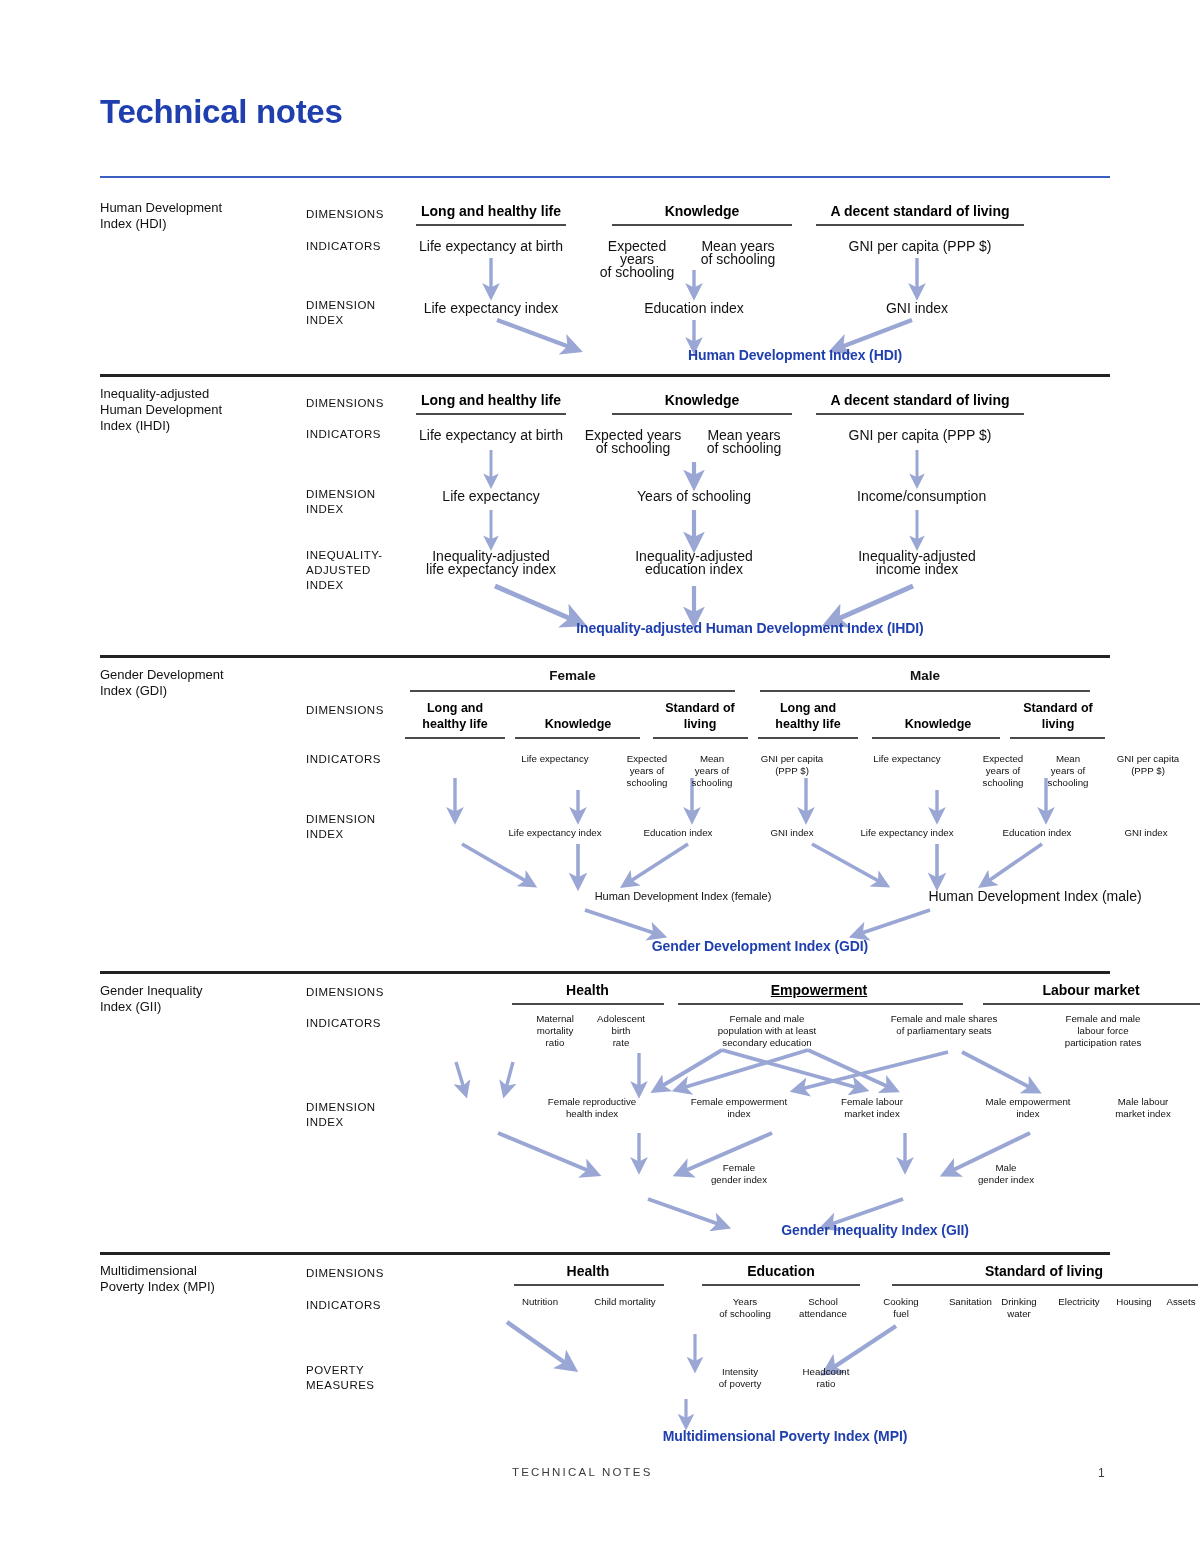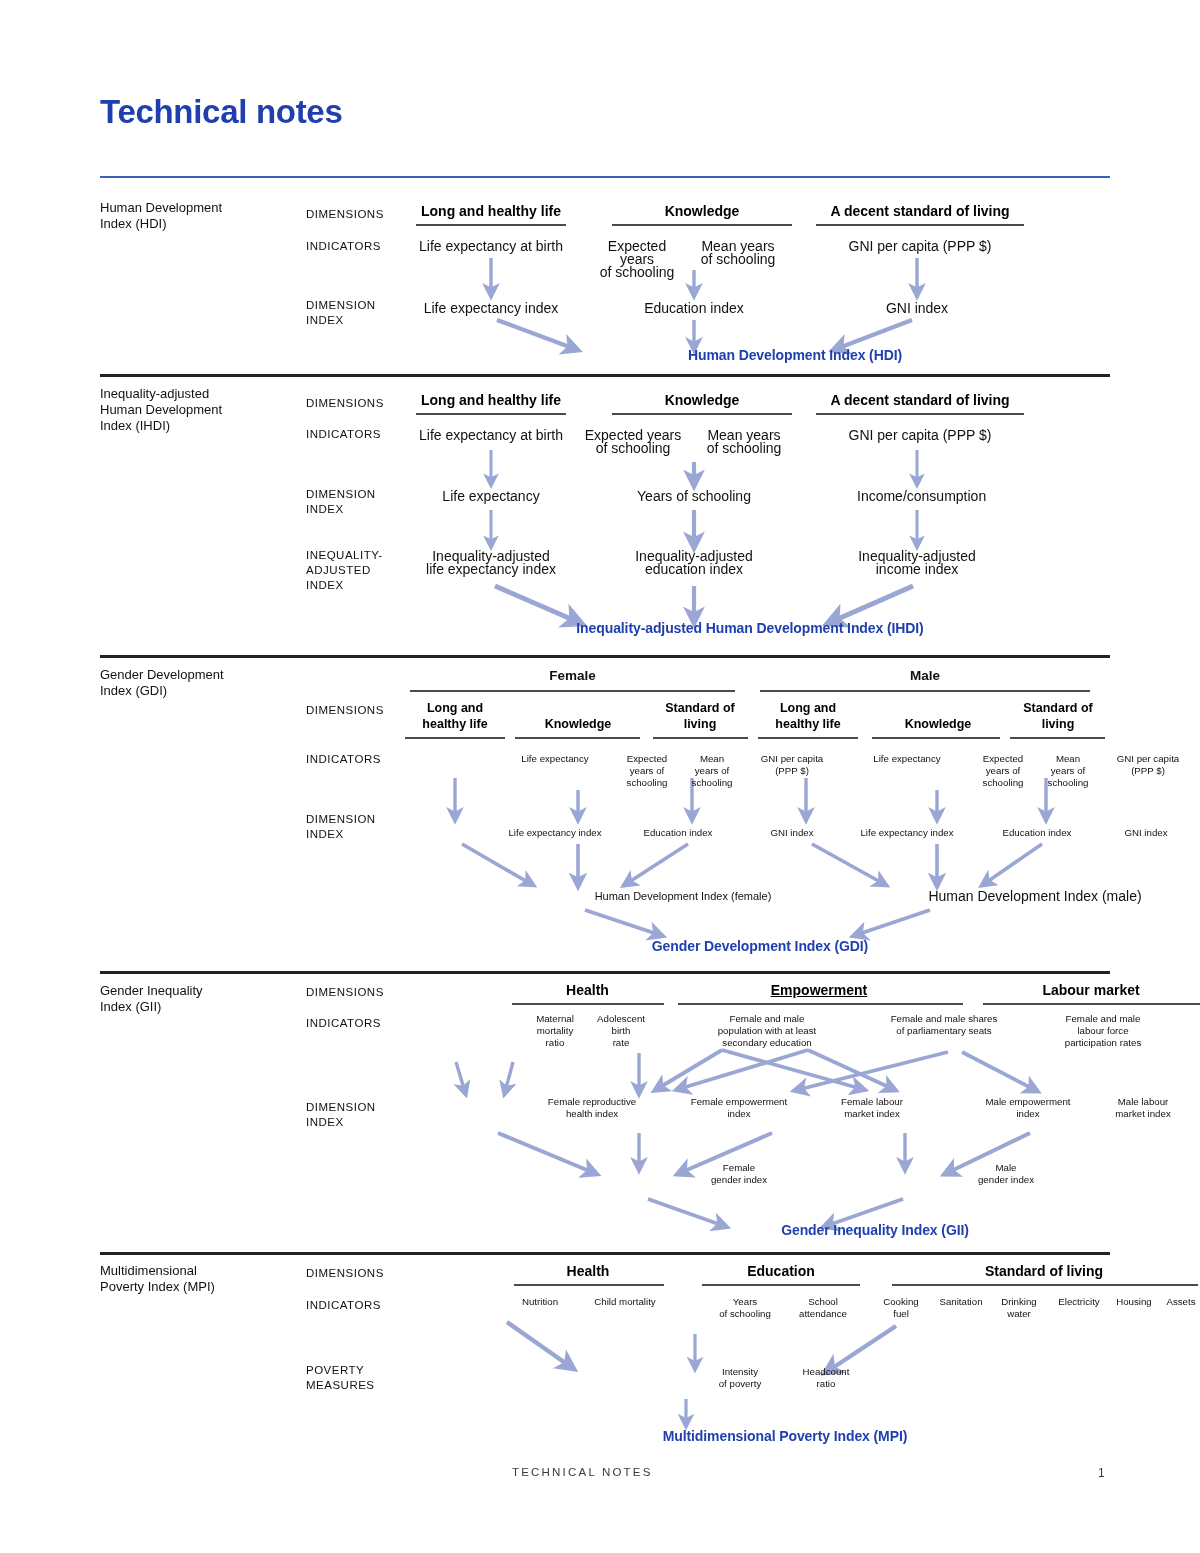--- a/index.html
+++ b/index.html
@@ -350,21 +350,21 @@
     <div class="rule" style="left:792px;top:1284px;width:306px;"></div>
 
     <div class="node tiny" style="left:404px;top:1296px;width:72px;">Nutrition</div>
     <div class="node tiny" style="left:476px;top:1296px;width:98px;">Child mortality</div>
     <div class="node tiny" style="left:606px;top:1296px;width:78px;">Years
 of schooling</div>
     <div class="node tiny" style="left:682px;top:1296px;width:82px;">School
 attendance</div>
     <div class="node tiny" style="left:772px;top:1296px;width:58px;">Cooking
 fuel</div>
-    <div class="node tiny" style="left:830px;top:1296px;width:62px;">Sanitation</div>
+    <div class="node tiny" style="left:830px;top:1296px;width:62px;text-align:right;">Sanitation</div>
     <div class="node tiny" style="left:890px;top:1296px;width:58px;">Drinking
 water</div>
     <div class="node tiny" style="left:948px;top:1296px;width:62px;">Electricity</div>
     <div class="node tiny" style="left:1008px;top:1296px;width:52px;">Housing</div>
     <div class="node tiny" style="left:1058px;top:1296px;width:46px;">Assets</div>
 
     <div class="node tiny" style="left:596px;top:1366px;width:88px;">Intensity
 of poverty</div>
     <div class="node tiny" style="left:684px;top:1366px;width:84px;">Headcount
 ratio</div>

